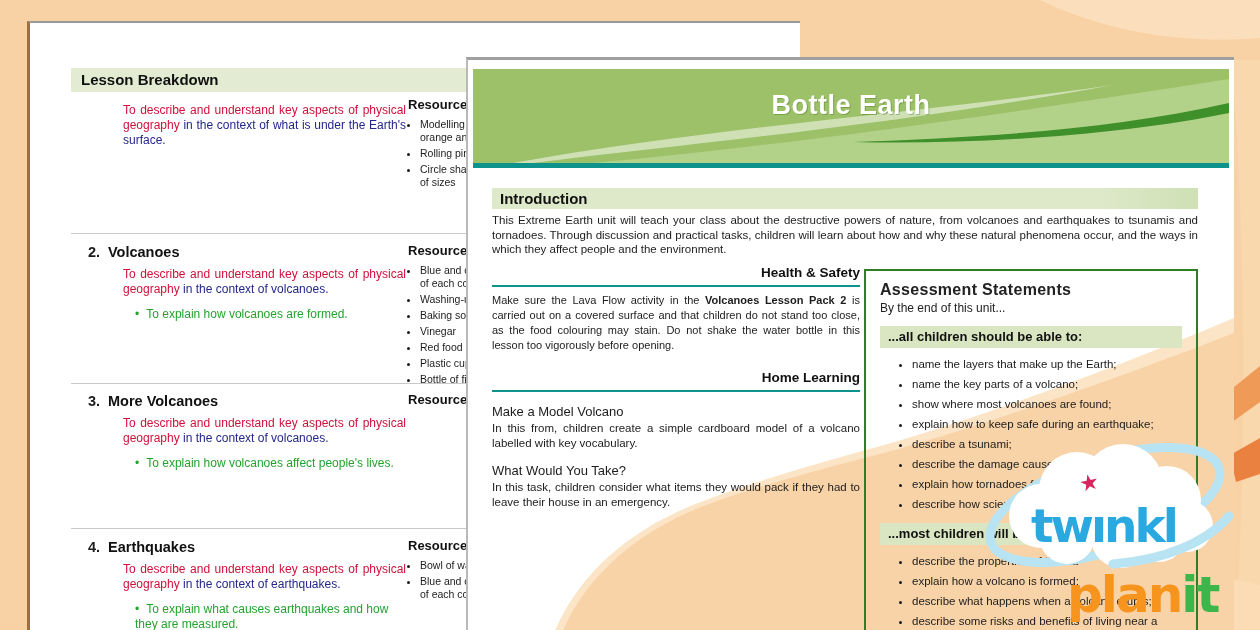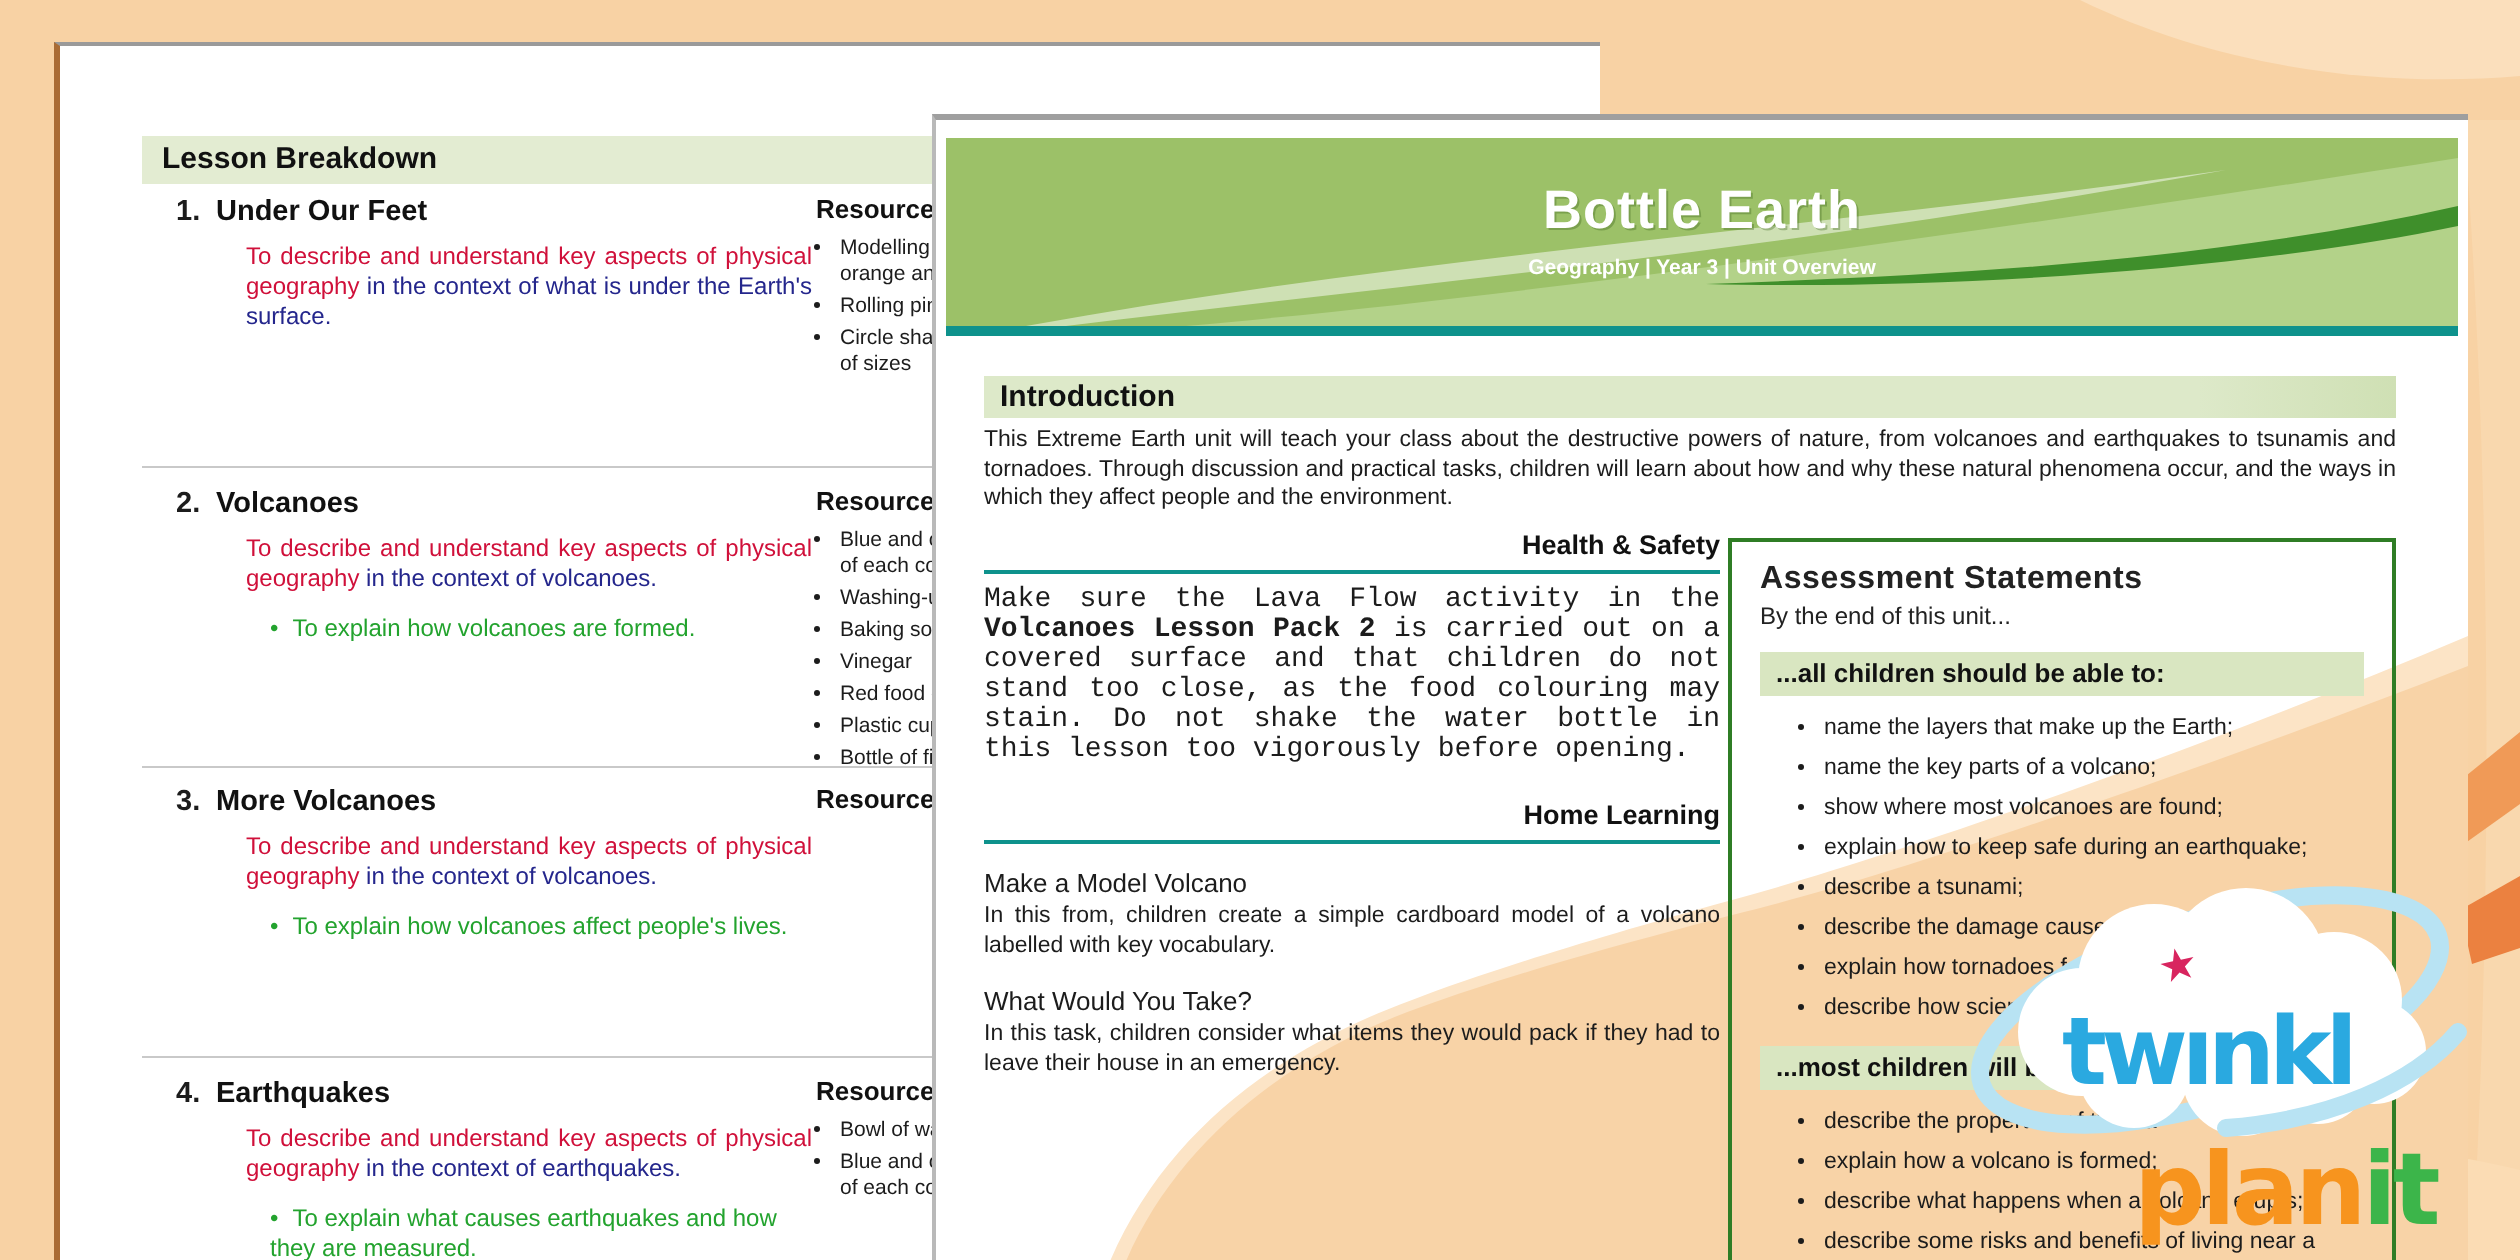--- a/index.html
+++ b/index.html
@@ -67,21 +67,21 @@
   }
   .intro-para{
     position:absolute; left:24px; top:153px; width:706px;
     font-size:11.5px; line-height:14.5px; text-align:justify; margin:0;
   }
   .col-left{position:absolute; left:24px; top:205px; width:368px;}
   .sec-head{
     font-size:13.5px; font-weight:bold; color:#111; margin:0;
     border-bottom:2px solid #0e928c; padding:0 0 5px 2px;text-align:right;
   }
-  .sec-para{font-size:14px; line-height:15px; text-align:justify; margin:6px 0 0 0;font-family:Liberation Mono, monospace;}
+  .sec-para{font-size:11px; line-height:15px; text-align:justify; margin:6px 0 0 0;}
   .task-title{font-size:13px; font-weight:normal; margin:12px 0 0 0;}
   .task-para{font-size:11.5px; line-height:15px; text-align:justify; margin:2px 0 0 0;}
   .hl-gap{height:17px;}
   
   .assess-box{
     position:absolute; left:396px; top:209px; width:334px; height:470px;
     border:2px solid #2f7d25; box-sizing:border-box;
     padding:10px 14px 0 14px; background:transparent;
   }
   .assess-h{font-size:16px; font-weight:bold; letter-spacing:.3px; margin:0; color:#222;}
@@ -107,23 +107,20 @@
     <path d="M900 630 C1020 570 1160 560 1260 585 L1260 630 Z" fill="#fbdcb4"></path>
     <polygon points="1228,392 1260,366 1260,402 1232,422" fill="#f09a57"></polygon>
     <polygon points="1230,455 1260,438 1260,474 1236,482" fill="#eb8140"></polygon>
   </svg>
 
   <div class="page-back">
 
     <div class="lb-band">Lesson Breakdown</div>
 
     <div class="lesson" style="top:74px">
-      <div>
-        <span class="l-num">1.</span><span class="l-title">Under Our Feet</span>
-      </div>
       <p class="objective"><span class="obj-red">To describe and understand key aspects of physical geography</span><span class="obj-navy"> in the context of what is under the Earth's surface.</span></p>
     </div>
     <div class="resources" style="top:74px">
       <div class="res-h">Resources</div>
       <ul class="res-list">
         <li>Modelling cla
 orange and b</li>
         <li>Rolling pins</li>
         <li>Circle shapes
 of sizes</li>
@@ -191,21 +188,20 @@
 
     <div class="fp-content">
 
       <div class="banner">
         <svg width="756" height="94" viewBox="0 0 756 94" preserveAspectRatio="none">
           <path d="M756 10 C540 44 300 78 120 94 L756 94 Z" fill="#b3d289"></path>
           <path d="M756 34 C640 60 520 68 380 73 C500 76 650 66 756 44 Z" fill="#3f8f2b"></path>
           <path d="M40 94 C240 58 430 46 640 16 C420 56 240 72 60 94 Z" fill="rgba(255,255,255,0.5)"></path>
         </svg>
         <h1 class="banner-title">Bottle Earth</h1>
-        <p class="banner-sub">Geography | Year 3 | Unit Overview</p>
       </div>
       <div class="teal-bar"></div>
 
       <div class="intro-band">Introduction</div>
       <p class="intro-para">This Extreme Earth unit will teach your class about the destructive powers of nature, from volcanoes and earthquakes to tsunamis and tornadoes. Through discussion and practical tasks, children will learn about how and why these natural phenomena occur, and the ways in which they affect people and the environment.</p>
 
       <div class="col-left">
         <h3 class="sec-head">Health &amp; Safety</h3>
         <p class="sec-para"><span>Make sure the Lava Flow activity in the </span><b>Volcanoes Lesson Pack 2</b><span> is carried out on a covered surface and that children do not stand too close, as the food colouring may stain. Do not shake the water bottle in this lesson too vigorously before opening.</span></p>
 

